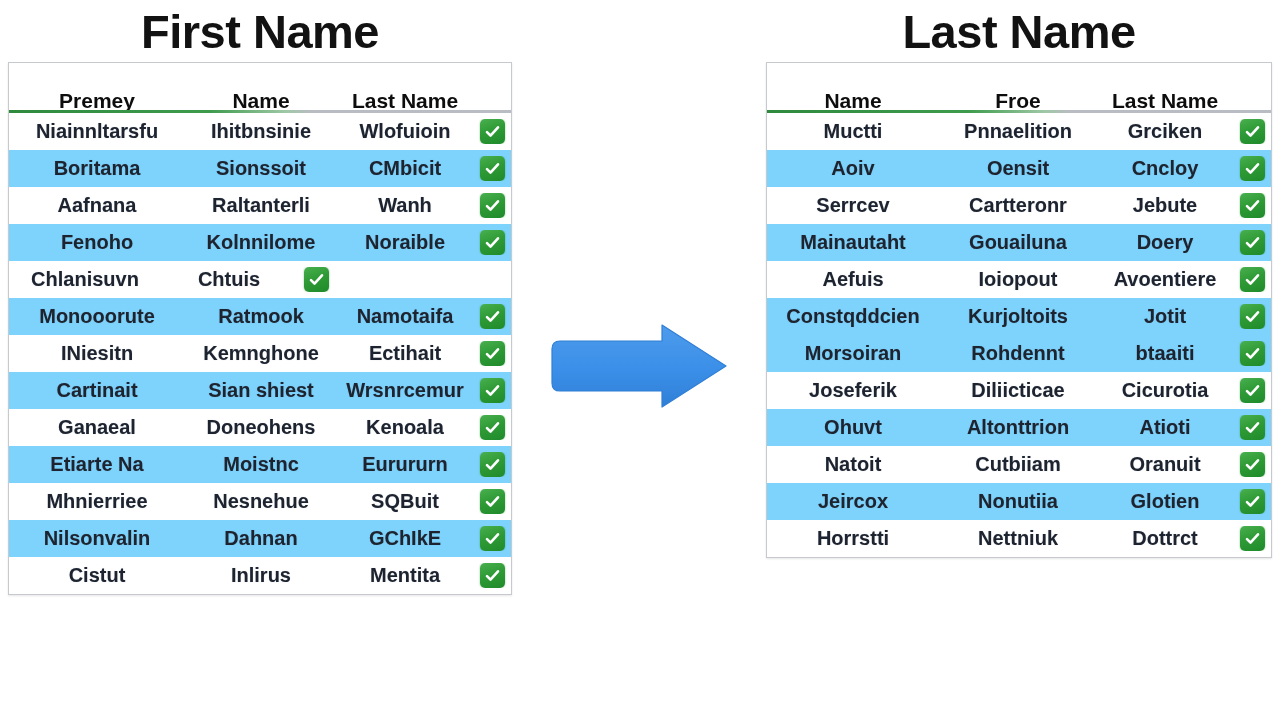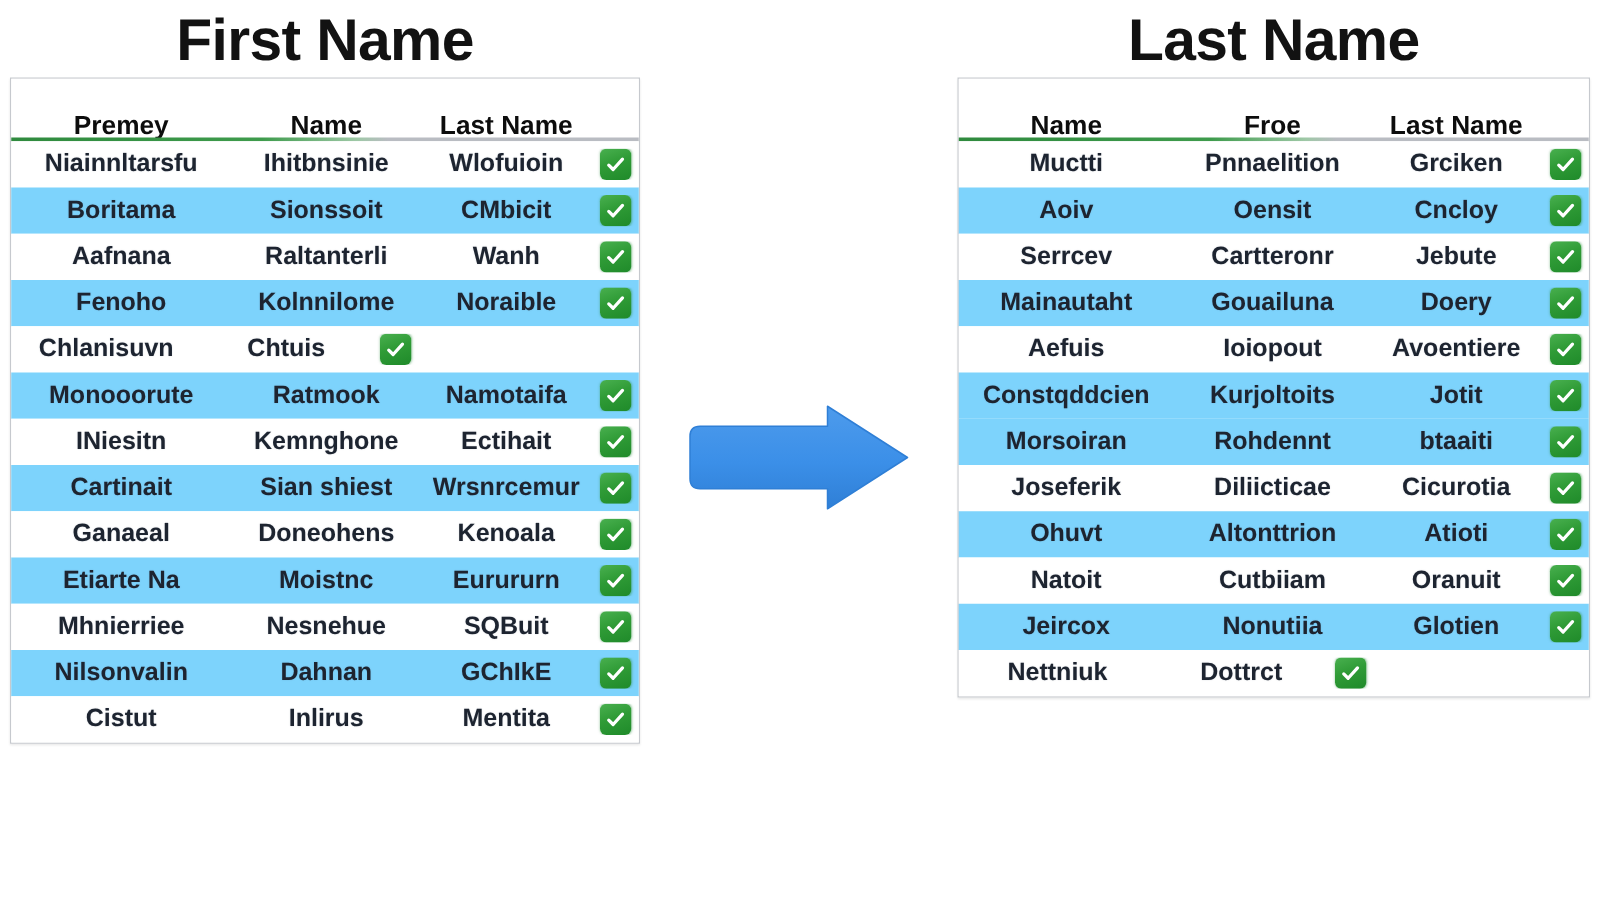--- a/index.html
+++ b/index.html
@@ -468,20 +468,21 @@
             <div class="data-cell c2">Glotien</div>
             <div class="data-cell c3 check-wrap">
               <div class="check-box">
                 <svg width="17" height="17" viewBox="0 0 17 17" xmlns="http://www.w3.org/2000/svg">
                   <path d="M3 9.1 L6.5 12.6 L14 4.3" fill="none" stroke="#ffffff" stroke-width="2.6" stroke-linecap="round" stroke-linejoin="round"></path>
                 </svg>
               </div>
             </div>
           </div>
           <div class="data-row odd">
+            <div class="data-cell c0">Horrstti</div>
             <div class="data-cell c1">Nettniuk</div>
             <div class="data-cell c2">Dottrct</div>
             <div class="data-cell c3 check-wrap">
               <div class="check-box">
                 <svg width="17" height="17" viewBox="0 0 17 17" xmlns="http://www.w3.org/2000/svg">
                   <path d="M3 9.1 L6.5 12.6 L14 4.3" fill="none" stroke="#ffffff" stroke-width="2.6" stroke-linecap="round" stroke-linejoin="round"></path>
                 </svg>
               </div>
             </div>
           </div>

